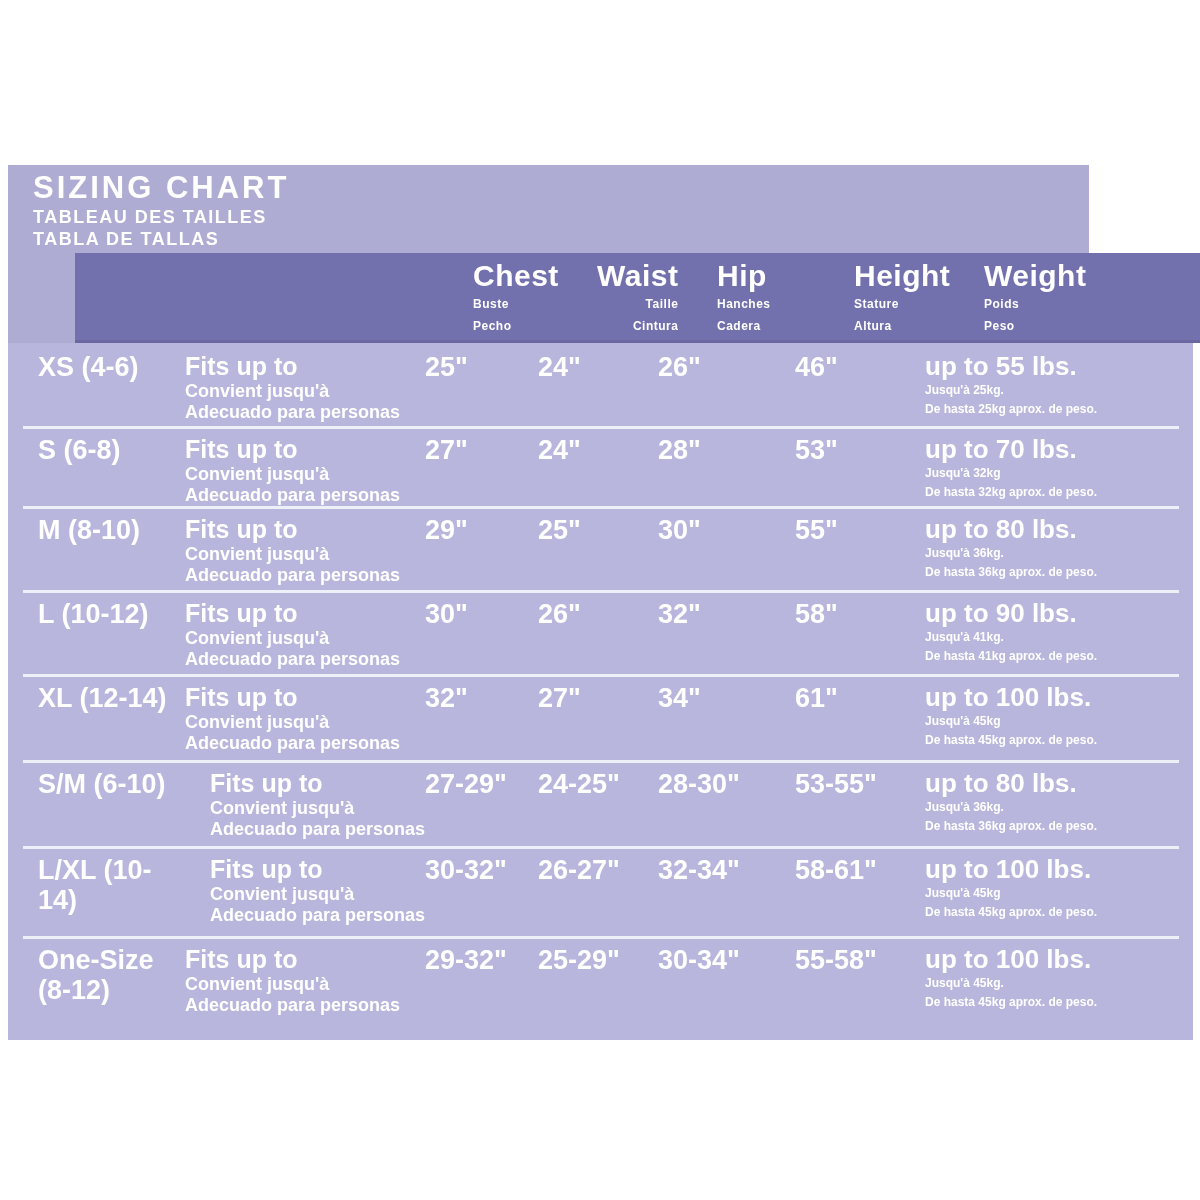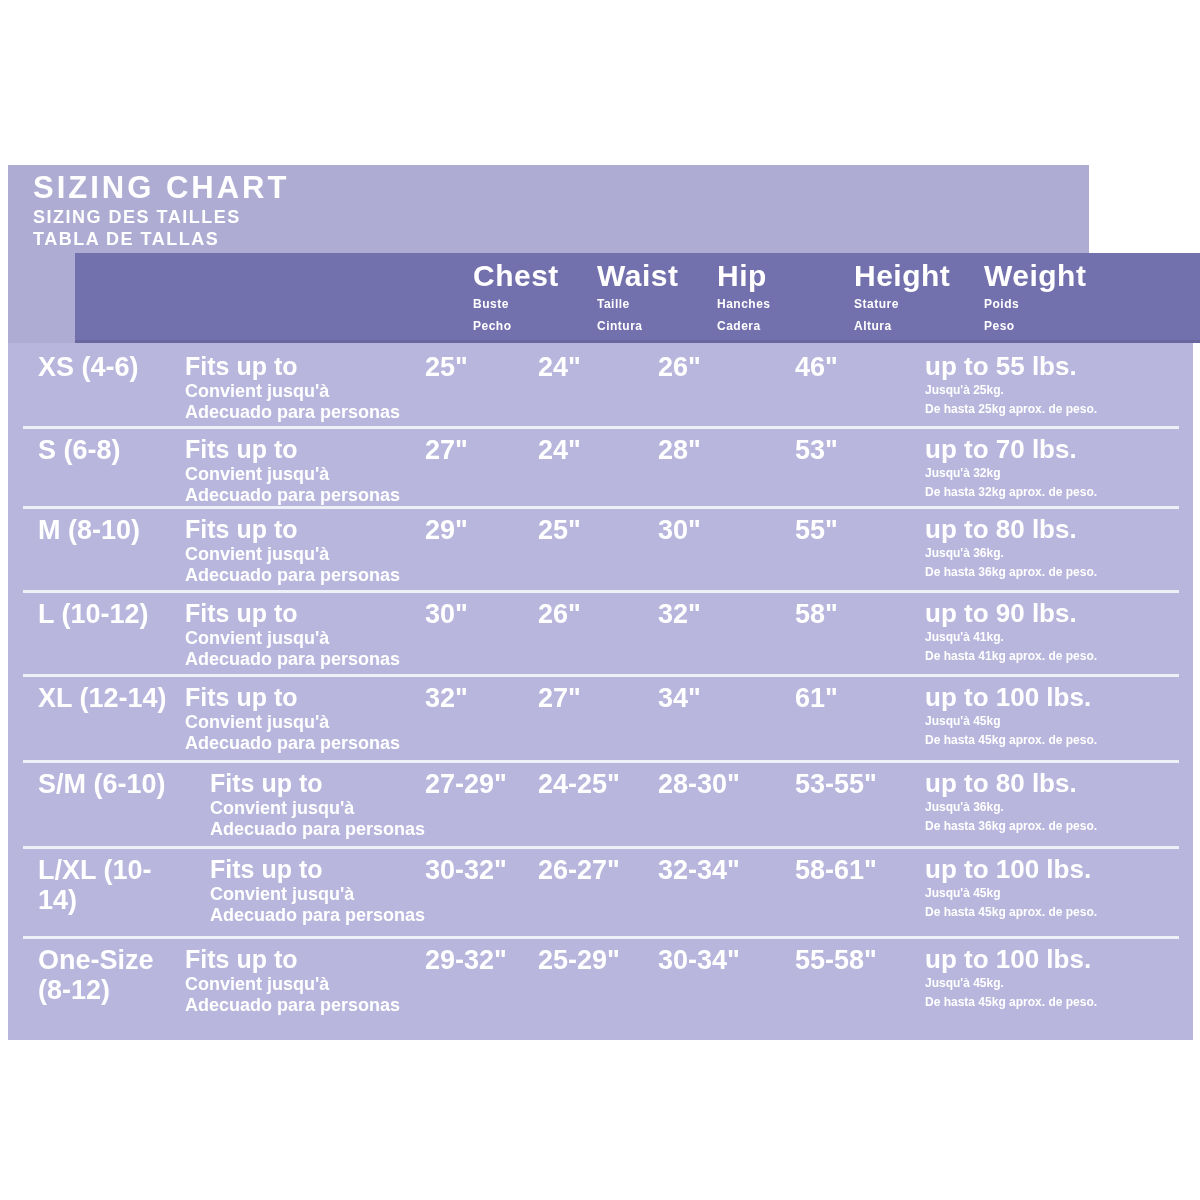--- a/index.html
+++ b/index.html
@@ -31,21 +31,21 @@
   
   .header-band{
     position:absolute; left:19px; top:88px;
     width:1159px; height:90px;
     background:#7370ae;
     box-shadow:inset 0 -3px 0 rgba(0,0,0,0.08);
     margin-left:48px;
   }
   .hcol{ position:absolute; top:6px; }
   .hcol-chest { left:398px; }
-  .hcol-waist { left:522px; }
+  .hcol-waist { left:522px;text-align:right; }
   .hcol-hip   { left:642px; }
   .hcol-height{ left:779px; }
   .hcol-weight{ left:909px; }
   .h-en{ font-size:30px; line-height:34px; display:block; letter-spacing:0.5px;}
   .h-sub{ font-size:12px; line-height:22px; display:block; letter-spacing:0.5px;}
   
   .rows-wrap{
     position:absolute; left:0; top:178px;
     width:1185px; height:697px;
     background:#b8b6dc;
@@ -80,21 +80,21 @@
   .r0{height:83px;} .r1{height:80px;} .r2{height:84px;} .r3{height:84px;}
   .r4{height:86px;} .r5{height:86px;} .r6{height:90px;} .r7{height:104px;}
 </style>
 </head>
 <body>
 
 <div class="panel">
 
   <div class="title-block">
     <span class="title-main">SIZING CHART</span>
-    <span class="title-sub">SIZING DES TAILLES</span>
+    <span class="title-sub">TABLEAU DES TAILLES</span>
     <span class="title-sub">TABLA DE TALLAS</span>
   </div>
 
   <div class="header-band">
     <div class="hcol hcol-chest">
       <span class="h-en">Chest</span>
       <span class="h-sub">Buste</span>
       <span class="h-sub">Pecho</span>
     </div>
     <div class="hcol hcol-waist">

